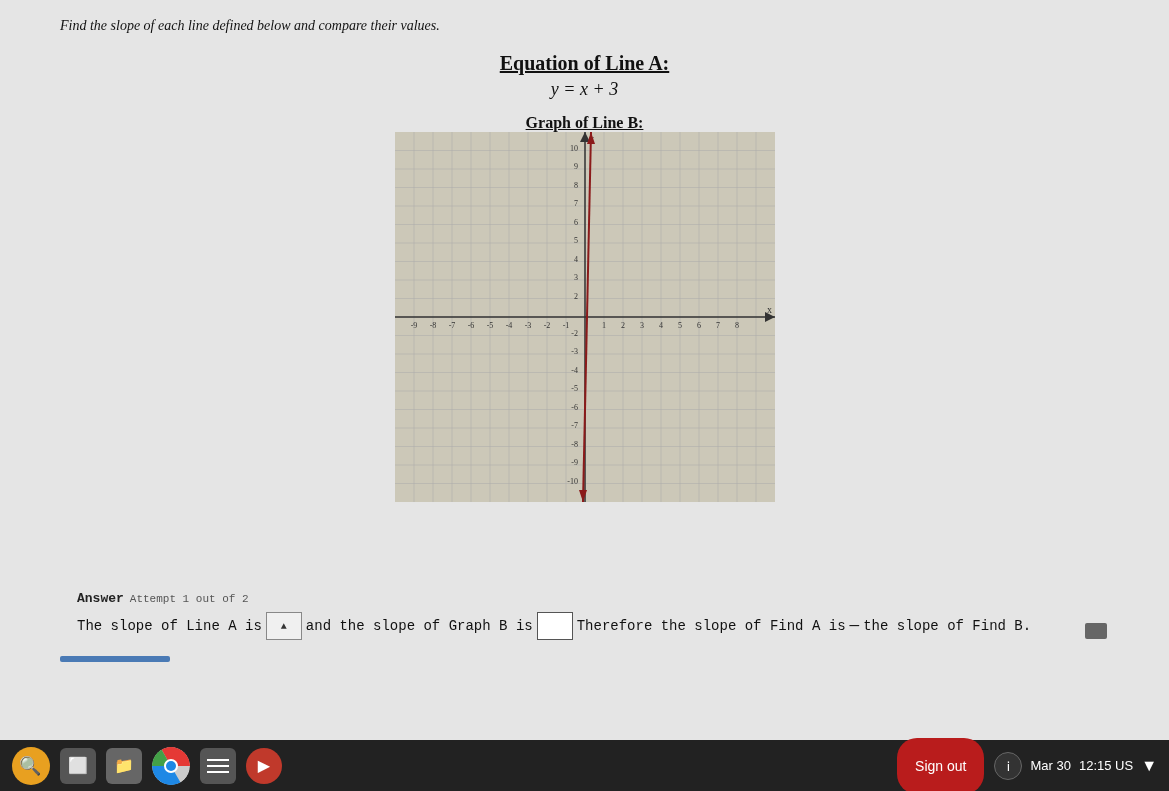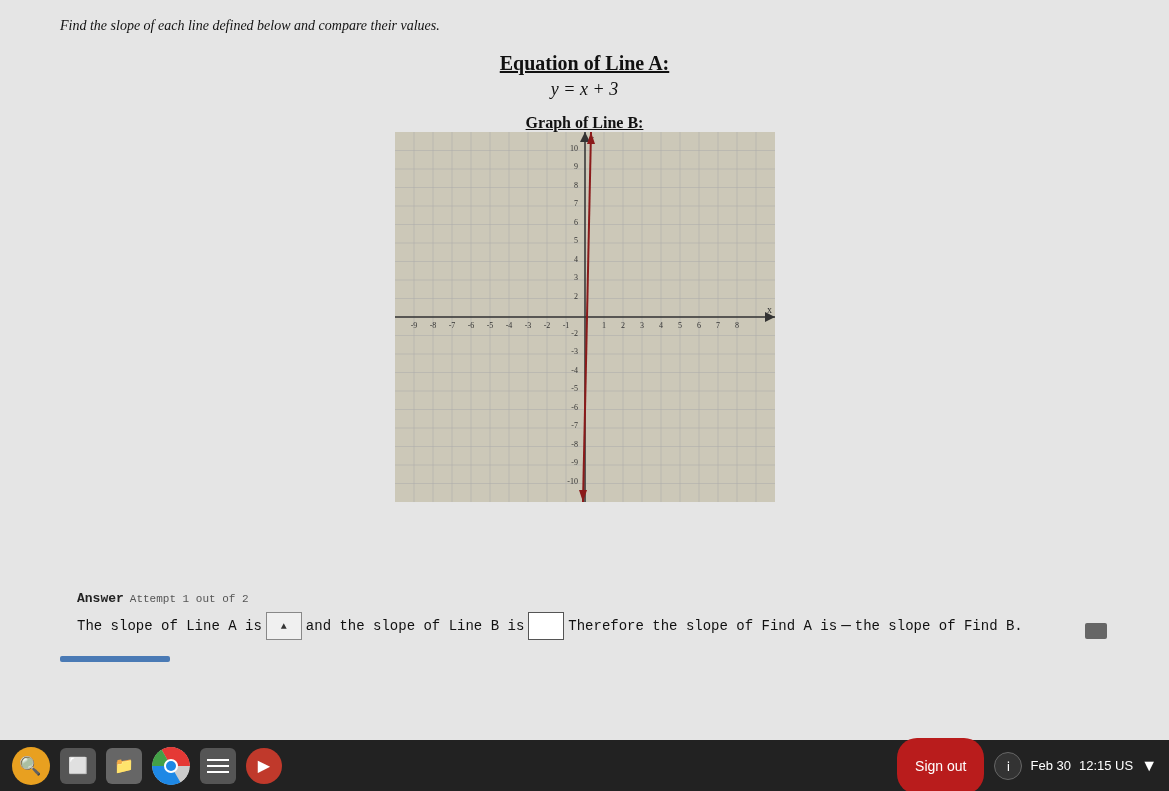--- a/index.html
+++ b/index.html
@@ -328,21 +328,21 @@
   <div class="answer-section">
     <div style="display:flex; align-items:baseline; gap:6px; margin-bottom:6px;">
       <span style="font-size:13px; font-weight:bold; color:#222;">Answer</span>
       <span style="font-size:11px; color:#555;">Attempt 1 out of 2</span>
     </div>
     <div class="answer-row">
       <span>The slope of Line A is</span>
       <div class="input-box-with-arrow">
         <span class="dropdown-arrow">▲</span>
       </div>
-      <span>and the slope of Line B is</span>
+      <span>and the slope of Graph B is</span>
       <div class="input-box"></div>
       <span>Therefore the slope of Find A is</span>
       <span style="font-size:16px;">—</span>
       <span>the slope of Find B.</span>
     </div>
   </div>
 
   <div class="blue-bar"></div>
 
   <div class="screen-icon"></div>
@@ -385,18 +385,18 @@
   </div>
 
   <div class="taskbar-spacer"></div>
 
   <button class="sign-out-btn">Sign out</button>
 
   <div class="taskbar-info">
     <div class="info-circle">
       <span>ℹ</span>
     </div>
-    <span>Feb 30</span>
+    <span>Mar 30</span>
     <span>12:15 US</span>
 
     <span class="wifi-icon">▼</span>
   </div>
 </div>
 
 </body></html>

